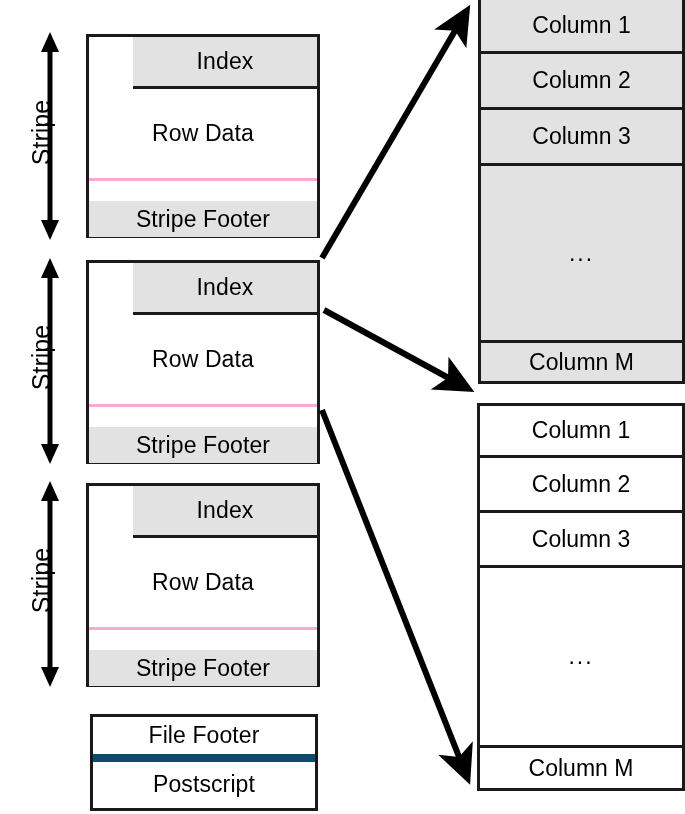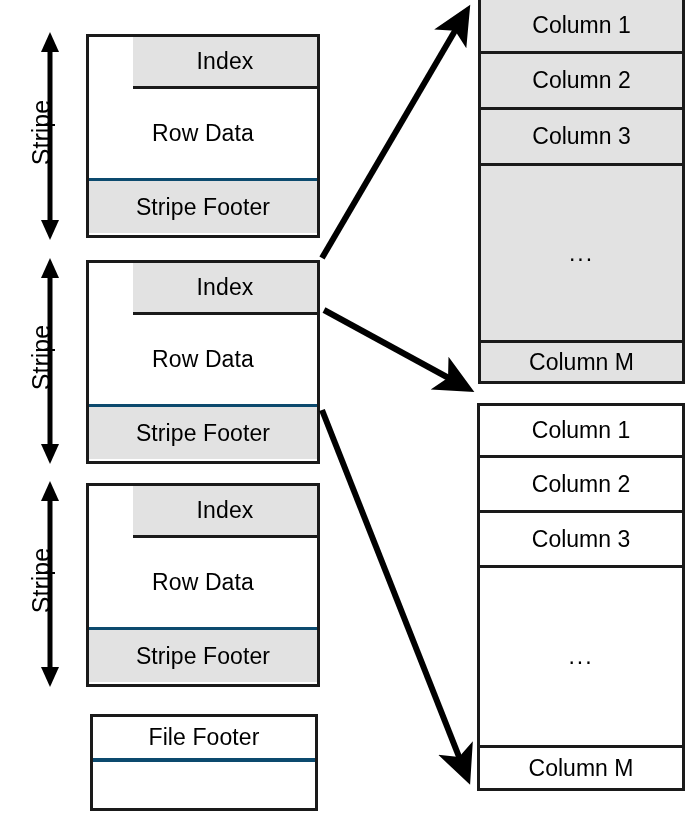--- a/index.html
+++ b/index.html
@@ -41,40 +41,41 @@
   }
   .seg-index {
     height: 52px;
     background: #e2e2e2;
     border-bottom: 3px solid #1a1a1a;
     margin-left: 44px;
   }
   .seg-rowdata {
     height: 92px;
     background: #ffffff;
-    border-bottom: 3px solid #0c4a6e;
+    border-bottom: 3px solid #f9a8d4;
   }
   .seg-footer {
-    height: 52px;
+    height: 36px;
     background: #e2e2e2;
+    margin-top: 20px;
   }
 
   
   .filefooter-block {
     position: absolute;
     left: 90px;
     width: 228px;
     box-sizing: border-box;
     border: 3px solid #1a1a1a;
     background: #ffffff;
   }
   .seg-file {
     height: 45px;
     background: #ffffff;
-    border-bottom: 4px solid #0c4a6e;
+    border-bottom: 8px solid #0c4a6e;
   }
   .seg-post {
     height: 45px;
     background: #ffffff;
   }
 
   
   .measure {
     position: absolute;
   }
@@ -167,20 +168,21 @@
   </div>
 
   <div class="stripe-block" style="top:483px; height:204px;">
     <div class="seg seg-index">Index</div>
     <div class="seg seg-rowdata">Row Data</div>
     <div class="seg seg-footer">Stripe Footer</div>
   </div>
 
   <div class="filefooter-block" style="top:714px; height:97px;">
     <div class="seg seg-file">File Footer</div>
+    <div class="seg seg-post">Postscript</div>
   </div>
 
   <div class="col-panel gray" style="left:478px; top:-3px; width:207px; height:387px;">
     <div class="col-row" style="height:54px;">Column 1</div>
     <div class="col-row" style="height:56px;">Column 2</div>
     <div class="col-row" style="height:56px;">Column 3</div>
     <div class="col-row ellipsis" style="height:177px;">...</div>
     <div class="col-row" style="height:38px;">Column M</div>
   </div>
 

